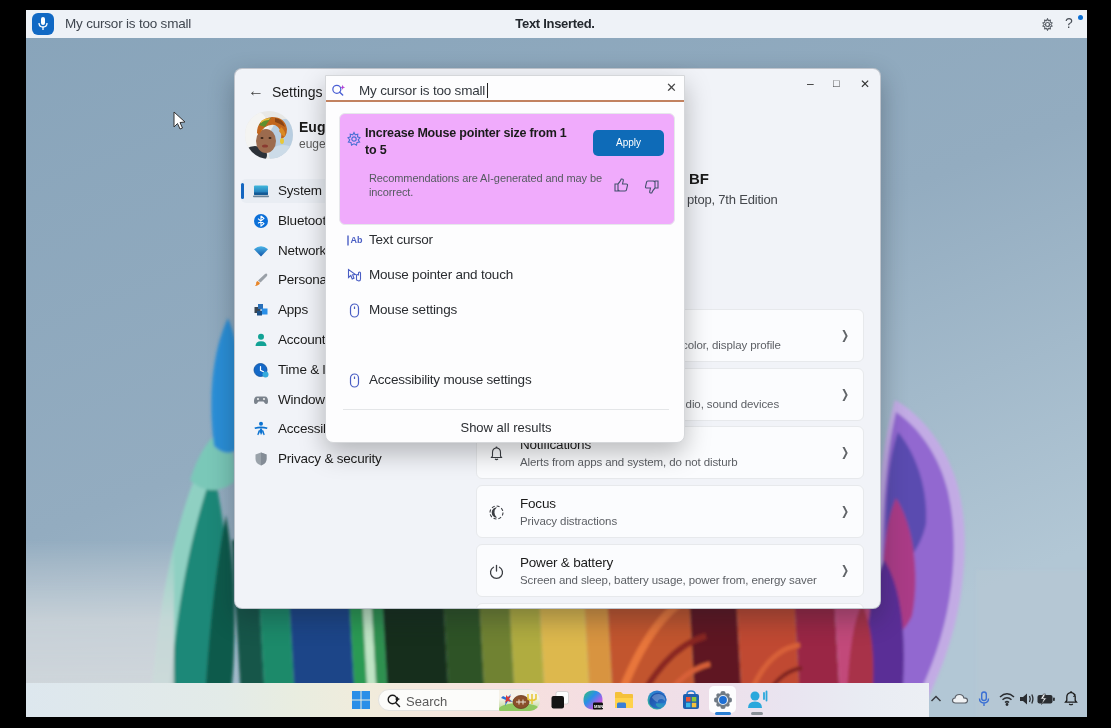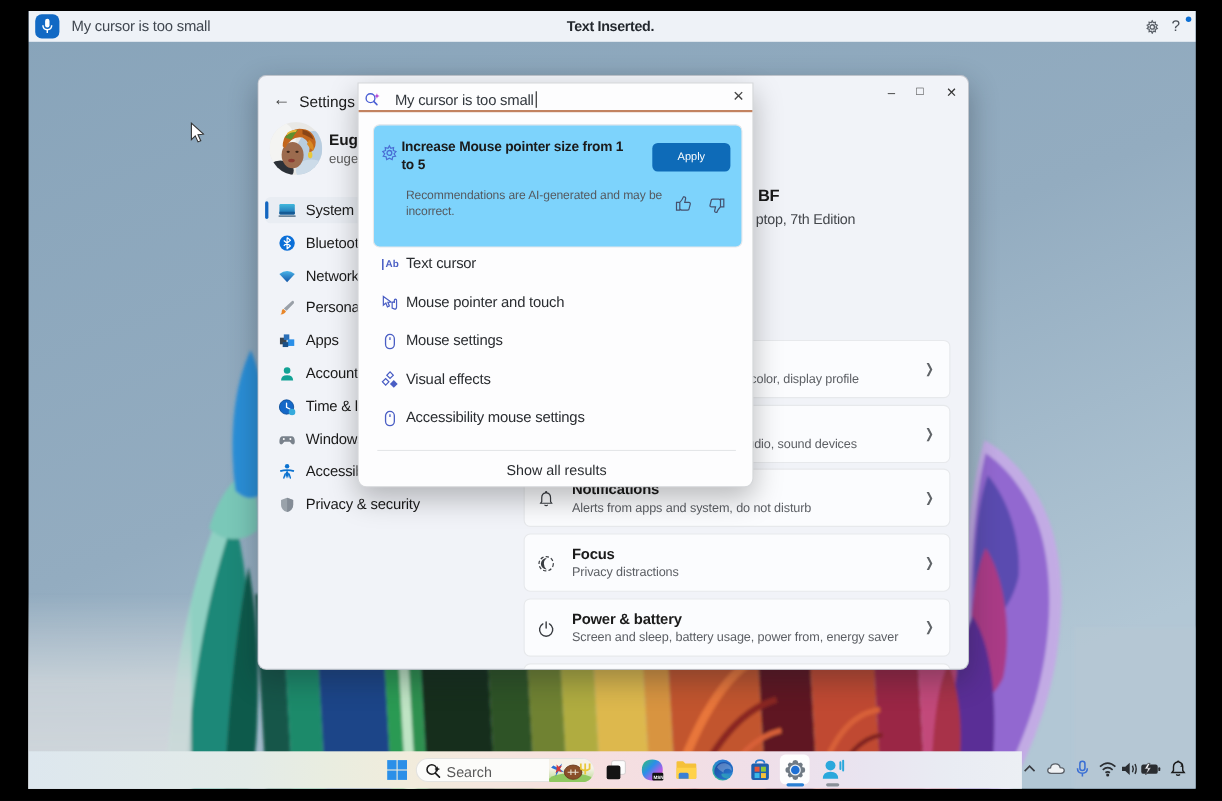--- a/index.html
+++ b/index.html
@@ -40,34 +40,34 @@
 .avatar { position:absolute; left:10px; top:42px; width:48px; height:48px; border-radius:50%; overflow:hidden; }
 .pname { position:absolute; left:64px; top:50px; font-size:14px; font-weight:bold; color:#1a1a1a; white-space:nowrap; }
 .pmail { position:absolute; left:64px; top:68px; font-size:12px; color:#5c5c5c; white-space:nowrap; }
 
 
 .devname { position:absolute; left:454px; top:101px; font-size:15px; font-weight:bold; letter-spacing:-0.2px; color:#1a1a1a; white-space:nowrap; }
 .devsub  { position:absolute; left:452px; top:123px; font-size:13px; letter-spacing:-0.2px; color:#44474c; white-space:nowrap; }
 .card { position:absolute; left:241px; width:388px; height:53px; background:#fbfcfe;
   border:1px solid #e7e9ec; border-radius:6px; }
 .card .cico { position:absolute; left:11px; top:18px; width:17px; height:17px; }
-.card .ct { position:absolute; left:43px; top:10px; font-size:13.5px; letter-spacing:-0.2px; color:#1b1b1b; white-space:nowrap;font-weight:bold; }
+.card .ct { position:absolute; left:43px; top:10px; font-size:13.5px; letter-spacing:-0.2px; color:#1b1b1b; white-space:nowrap; }
 .card .cs { position:absolute; left:43px; top:29px; font-size:11.5px; letter-spacing:-0.1px; color:#5c5f64; white-space:nowrap; }
 .card .chev { position:absolute; right:13px; top:18px; font-size:12px; color:#606468; transform:scaleX(0.8); }
 
 
 #dd { position:absolute; left:299px; top:65px; width:360px; height:368px;
   background:#fdfdfe; border:1px solid #d5d7da; border-radius:0 0 8px 8px;
   box-shadow:0 10px 26px rgba(0,0,0,0.26); }
 #dd .uline { position:absolute; left:0; top:24px; width:358px; height:2px; background:#c28260; }
 #dd .qtext { position:absolute; left:33px; top:7px; font-size:13.5px; letter-spacing:-0.2px; color:#33383e; }
 #dd .cursorbar { position:absolute; left:161px; top:7px; width:1px; height:15px; background:#222; }
 #dd .xbtn { position:absolute; left:340px; top:4px; font-size:13px; color:#454545; }
 #reco { position:absolute; left:13px; top:37px; width:336px; height:112px;
-  background:#7dd3fc; border:1px solid #e6e8eb; border-radius:6px; }
+  background:#f0abfc; border:1px solid #e6e8eb; border-radius:6px; }
 #reco .rtitle { position:absolute; left:25px; top:11px; width:208px; font-size:12.5px; font-weight:bold; letter-spacing:-0.2px;
   color:#1b1b1b; line-height:17px; }
 #reco .rsub { position:absolute; left:29px; top:57px; width:235px; font-size:11px; letter-spacing:-0.1px; color:#555a60; line-height:14px; }
 #applybtn { position:absolute; left:253px; top:16px; width:71px; height:26px; background:#0e6bb8;
   border-radius:5px; color:#fff; font-size:10px; text-align:center; line-height:26px; }
 .ddlist { position:absolute; left:0; width:360px; height:35px; }
 .ddlist .dico { position:absolute; left:20px; top:9px; width:17px; height:17px;text-decoration:underline; }
 .ddlist .dtxt { position:absolute; left:43px; top:9px; font-size:13.5px; letter-spacing:-0.2px; color:#2a2d31; }
 #ddsep { position:absolute; left:17px; top:333px; width:326px; height:1px; background:#e4e6e8; }
 #showall { position:absolute; left:0; top:344px; width:360px; text-align:center; font-size:13px; color:#2a2d31; }
@@ -348,28 +348,20 @@
           </svg></span>
         <span class="dtxt">Mouse pointer and touch</span>
       </div>
     <div class="ddlist" style="top:217px;">
         <span class="dico"><svg width="17" height="17" viewBox="0 0 17 17">
             <rect x="4.5" y="2" width="8" height="13" rx="4" fill="none" stroke="#4a5ec4" stroke-width="1.2"></rect>
             <path d="M8.5 4.5 L8.5 7" stroke="#4a5ec4" stroke-width="1.2"></path>
           </svg></span>
         <span class="dtxt">Mouse settings</span>
       </div>
-    <div class="ddlist" style="top:252px;">
-        <span class="dico"><svg width="17" height="17" viewBox="0 0 17 17">
-            <rect x="6.5" y="2" width="4.2" height="4.2" transform="rotate(45 8.6 4.1)" fill="none" stroke="#4a5ec4" stroke-width="1.1"></rect>
-            <rect x="2.5" y="8" width="4.2" height="4.2" transform="rotate(45 4.6 10.1)" fill="none" stroke="#4a5ec4" stroke-width="1.1"></rect>
-            <rect x="9.5" y="9.5" width="5" height="5" transform="rotate(45 12 12)" fill="#4a5ec4"></rect>
-          </svg></span>
-        <span class="dtxt">Visual effects</span>
-      </div>
     <div class="ddlist" style="top:287px;">
         <span class="dico"><svg width="17" height="17" viewBox="0 0 17 17">
             <rect x="4.5" y="2" width="8" height="13" rx="4" fill="none" stroke="#4a5ec4" stroke-width="1.2"></rect>
             <path d="M8.5 4.5 L8.5 7" stroke="#4a5ec4" stroke-width="1.2"></path>
           </svg></span>
         <span class="dtxt">Accessibility mouse settings</span>
       </div>
     <div id="ddsep"></div>
     <div id="showall">Show all results</div>
   </div>

